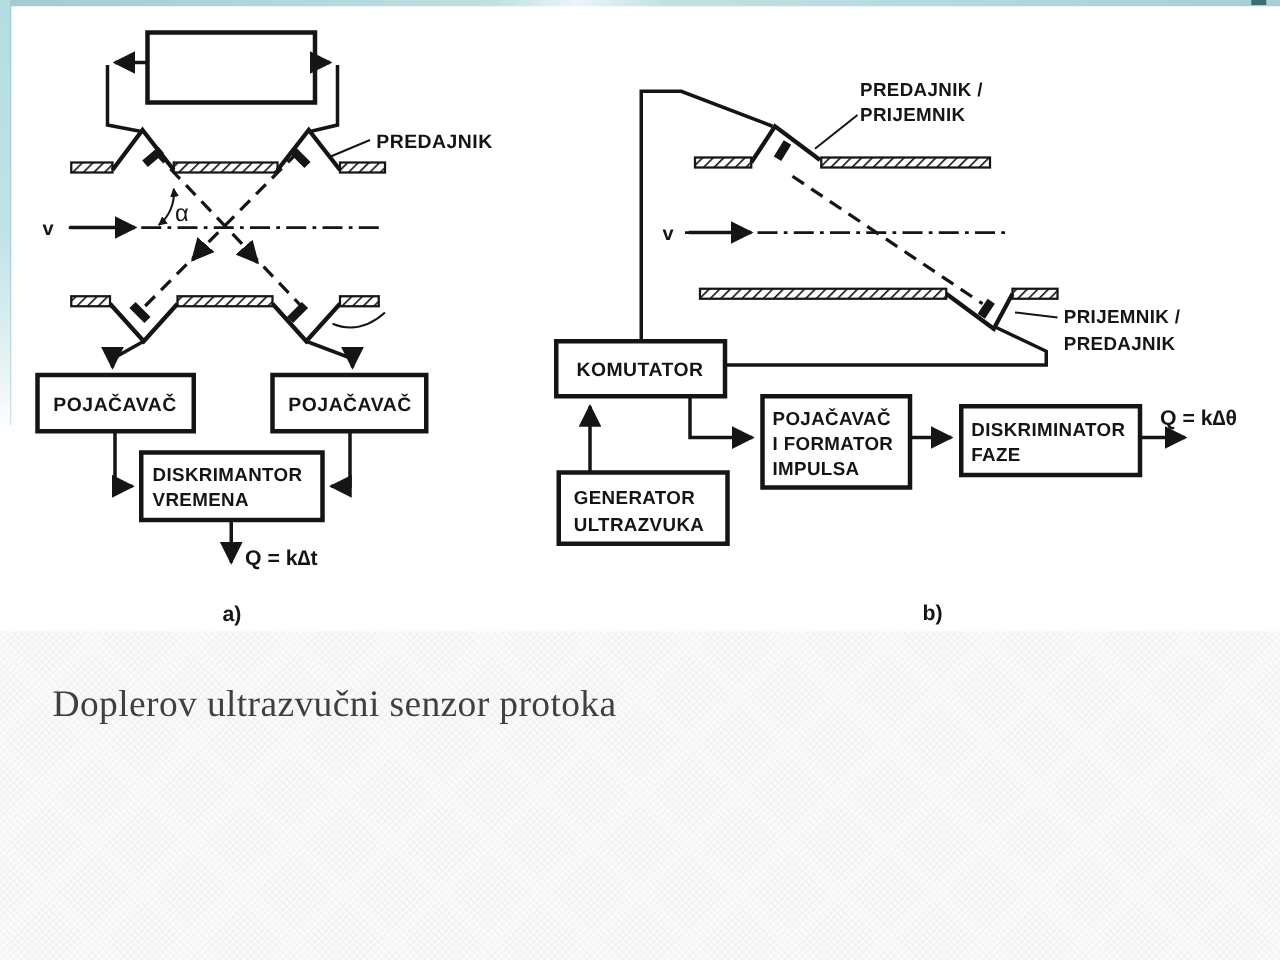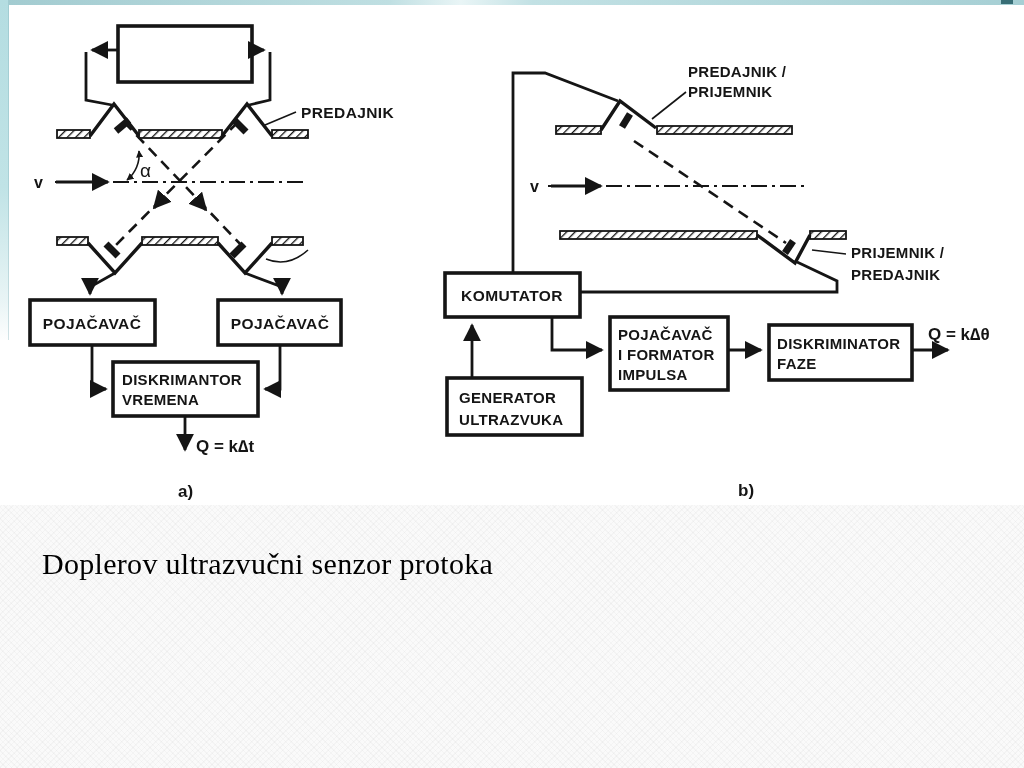--- a/index.html
+++ b/index.html
@@ -18,21 +18,21 @@
   .figure-area{position:absolute;left:8px;top:0;width:1016px;height:505px;background:#ffffff;}
 
   .top-band{position:absolute;left:0;top:0;width:1024px;height:5px;
     background:linear-gradient(90deg,#a2cbd0 0%,#bfdfe2 38%,#e9f5f6 45%,#c2e1e4 52%,#a6cfd4 100%);}
   .top-accent{position:absolute;left:1001px;top:0;width:12px;height:4px;background:#386e76;}
   .left-bar{position:absolute;left:0;top:0;width:8px;height:340px;
     background:linear-gradient(180deg,#b4dde1 0%,#c0e3e6 55%,#e8f4f5 88%,#fdfefe 100%);
     border-right:1px solid rgba(125,175,182,0.35);}
 
   .caption{position:absolute;left:42px;top:547px;
-    font-family:"Liberation Serif",serif;font-size:30px;color:#000000;
+    font-family:"Liberation Serif",serif;font-size:30px;color:#404040;
     letter-spacing:0.3px;white-space:nowrap;}
 
   svg{position:absolute;left:0;top:0;}
   svg text{font-family:"Liberation Sans",sans-serif;fill:#151515;}
   .bx{fill:#ffffff;stroke:#151515;stroke-width:3.6px;}
   .wire{stroke:#151515;stroke-width:2.8px;fill:none;}
   .thin{stroke:#151515;stroke-width:1.6px;fill:none;}
   .flank{stroke:#151515;stroke-width:3.4px;fill:none;stroke-linejoin:miter;}
   .bar{stroke:#151515;stroke-width:7px;}
   .beam{stroke:#151515;stroke-width:2.6px;stroke-dasharray:11 7;fill:none;}

